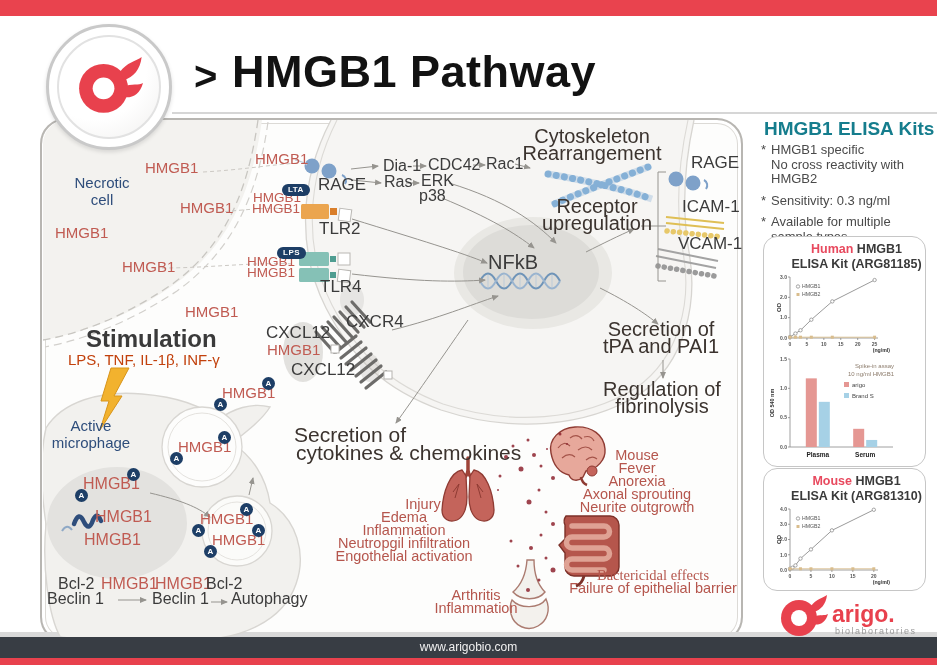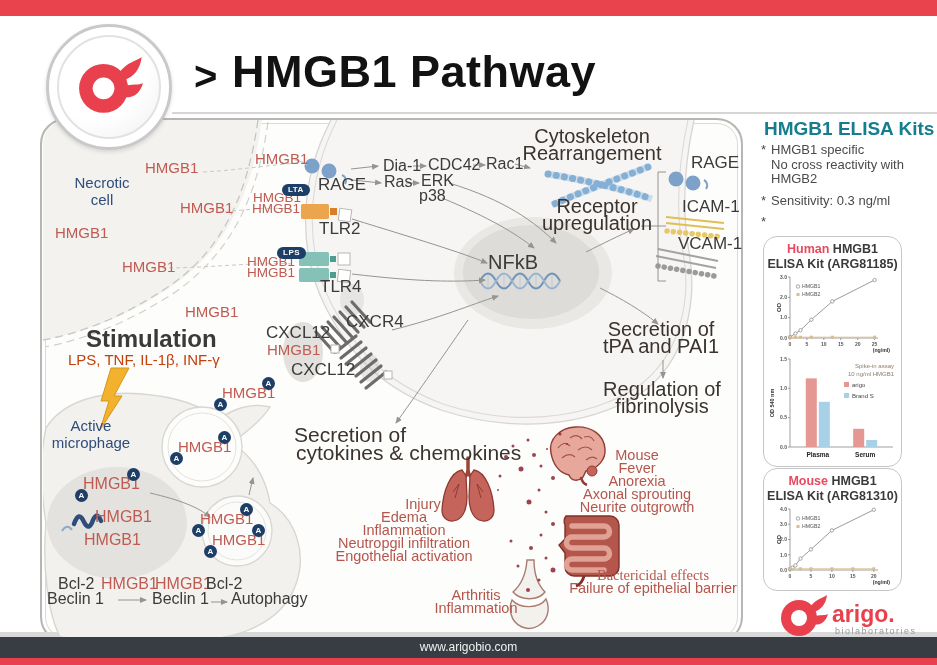--- a/index.html
+++ b/index.html
@@ -36,21 +36,21 @@
   .pill{position:absolute;z-index:4;background:#1d3e66;color:#fff;font-size:8px;font-weight:bold;
       border-radius:8px;padding:2px 6px;line-height:1;letter-spacing:.5px;}
   .combo{position:absolute;z-index:4;}
   .abadge{position:absolute;width:13px;height:13px;border-radius:50%;background:#1d3e66;color:#fff;
       font-size:8px;font-weight:bold;display:flex;align-items:center;justify-content:center;}
   
   .sb-title{position:absolute;left:764px;top:118px;font-size:19px;font-weight:bold;color:#157d8d;z-index:3;}
   .bullets{position:absolute;left:761px;top:143px;width:172px;z-index:3;}
   .bullet{display:flex;margin-bottom:7px;color:#4a4a4a;font-size:13px;line-height:1.12;}
   .star{width:10px;flex:none;}
-  .card{position:absolute;left:763px;width:137px;background:#fff;border:1.5px solid #c6c6c6;border-radius:14px;z-index:3;}
+  .card{position:absolute;left:763px;width:137px;background:#fff;border:1.5px solid #c6c6c6;border-radius:14px;z-index:3;padding-left:24px;}
   .card-title{margin-top:5px;text-align:center;font-size:12.5px;font-weight:bold;color:#3a3a3a;line-height:1.2;}
   .accent{color:#e8495e;}
   .card-sub{text-align:center;font-size:12.5px;font-weight:bold;color:#3a3a3a;line-height:1.2;}
   .chart{position:absolute;}
   .brand{position:absolute;left:778px;top:595px;z-index:3;}
   .brand-name{position:absolute;left:54px;top:6px;font-size:23px;font-weight:bold;color:#e8414d;}
   .brand-tag{position:absolute;left:57px;top:31px;font-size:9px;color:#9a9a9a;letter-spacing:1.5px;}
   
   .f-strip{position:absolute;left:0;top:632px;width:937px;height:5px;background:#d9d9d9;}
   .f-dark{position:absolute;left:0;top:637px;width:937px;height:21px;background:#383d44;color:#f0f0f0;
@@ -361,20 +361,24 @@
         </div>
     </div>
     <div class="bullet">
       <span class="star">*</span>
       <div>
           <div>Sensitivity: 0.3 ng/ml</div>
         </div>
     </div>
     <div class="bullet">
       <span class="star">*</span>
+      <div>
+          <div>Available for multiple</div>
+           <div>sample types</div>
+        </div>
     </div>
   </div>
 
   <div class="card" style="top:236px;height:229px">
     <div class="card-title">
       <span class="accent">Human</span><span> HMGB1</span>
     </div>
     <div class="card-sub">ELISA Kit (ARG81185)</div>
     <div class="chart" style="left:9px;top:36px;width:118px;height:80px"><svg width="118" height="80" viewBox="0 0 118 80">
           <path d="M17,4 V65 H105" stroke="#888" fill="none" stroke-width="0.8"></path>

